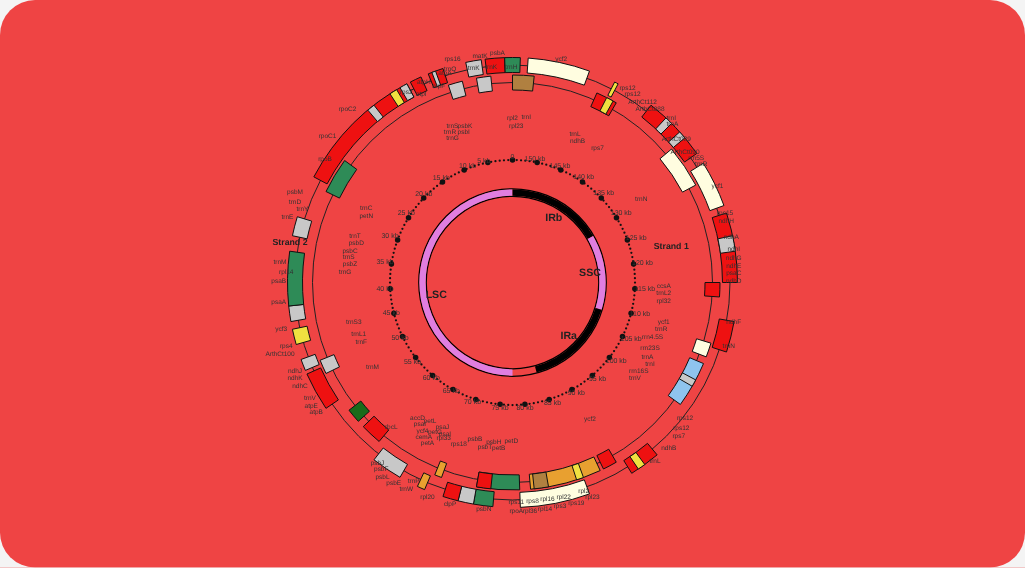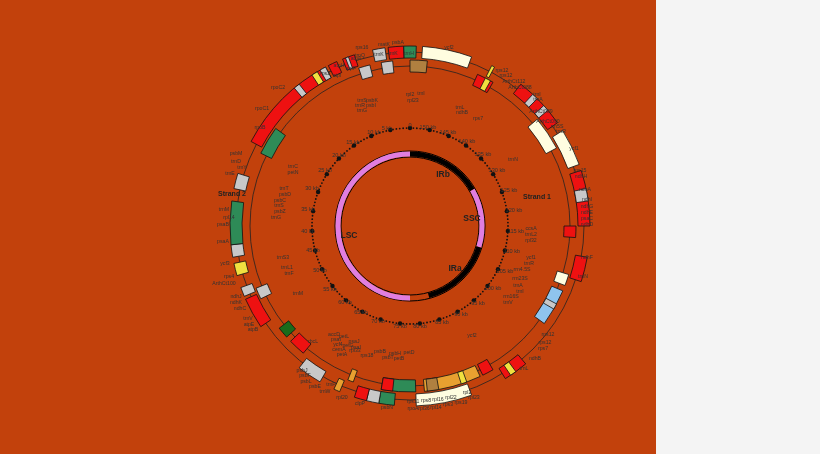--- a/index.html
+++ b/index.html
@@ -1,17 +1,17 @@
 <!DOCTYPE html>
 <html><head>
 <meta charset="utf-8">
 <style>
   html,body{margin:0;padding:0;background:#f4f4f4;}
   body{width:820px;height:454px;overflow:hidden;font-family:"Liberation Sans",sans-serif;}
-  #stage{position:relative;width:656px;height:454px;background:#c2410c;}
+  #stage{position:relative;width:820px;height:454px;background:#ef4444;border-radius:28px;}
   svg{position:absolute;left:0;top:0;}
   .lbl{font-family:"Liberation Sans",sans-serif;font-size:5.2px;fill:#333;}
   .kb{font-family:"Liberation Sans",sans-serif;font-size:5.6px;fill:#333;}
   .region{font-family:"Liberation Sans",sans-serif;font-size:8.5px;font-weight:bold;fill:#222;}
   .strand{font-family:"Liberation Sans",sans-serif;font-size:7px;font-weight:bold;fill:#222;}
 </style>
 </head>
 <body>
 
 <div id="stage">

